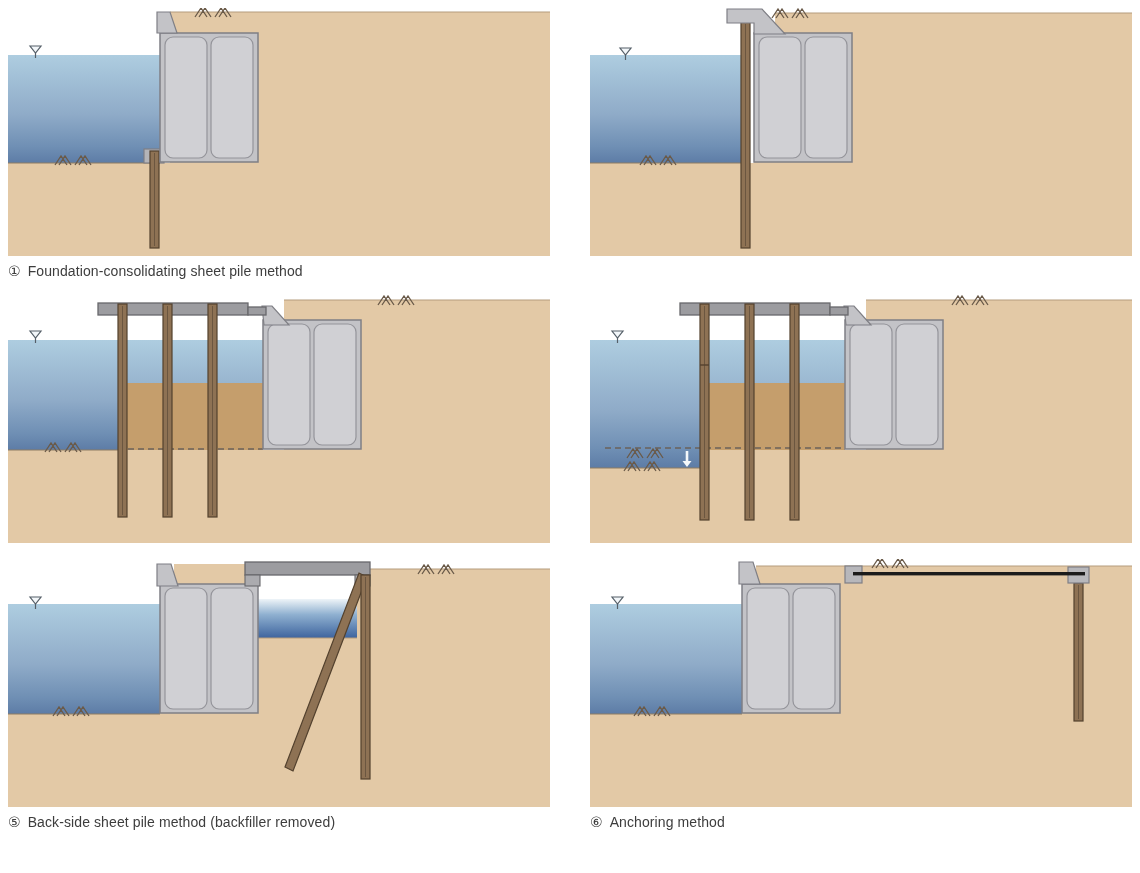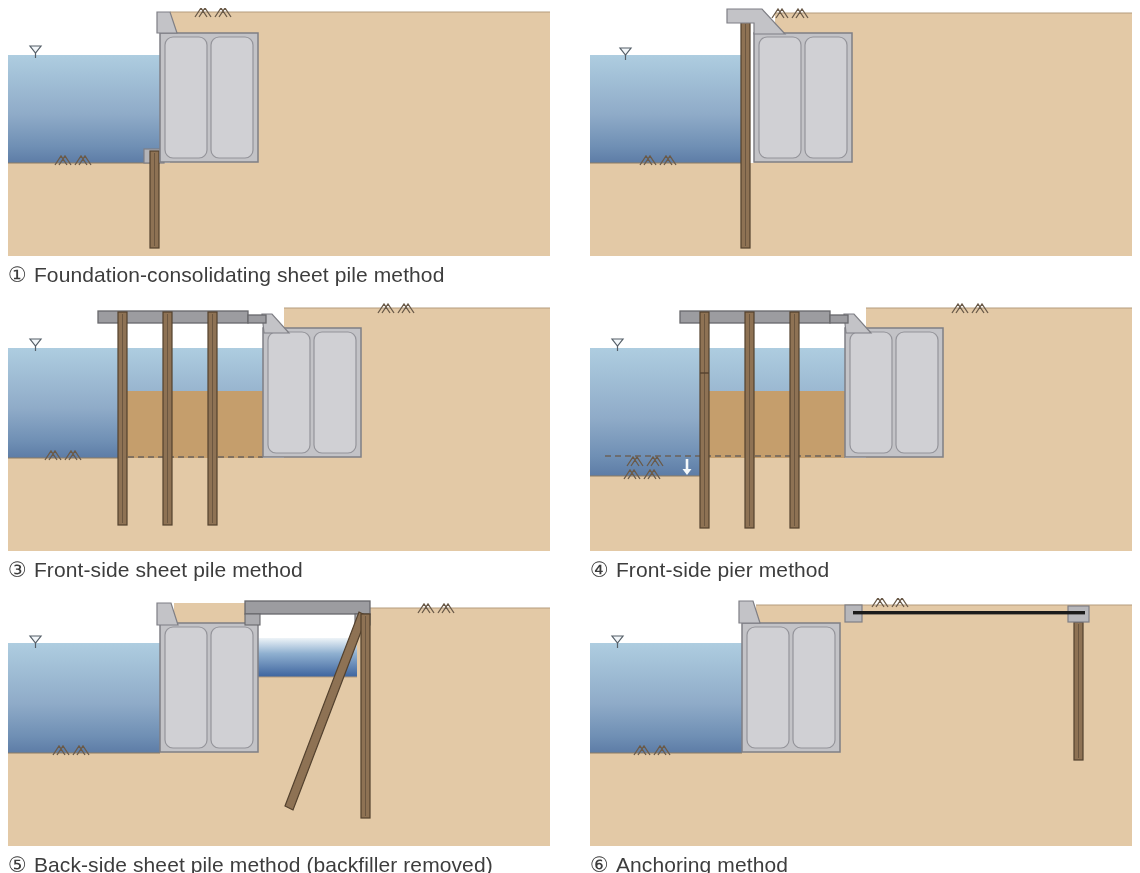--- a/index.html
+++ b/index.html
@@ -8,21 +8,21 @@
     display:grid;
     grid-template-columns:542px 542px;
     column-gap:40px;
     row-gap:16px;
     padding:8px 8px 0 8px;
   }
   figure.panel{margin:0;}
   svg.diag{display:block;width:542px;height:248px;background:#ffffff;}
   figcaption.cap{
     margin-top:7px;
-    font-size:21px;
+    font-size:14px;
     color:#3d3d3d;
     letter-spacing:0.1px;
     white-space:nowrap;
   }
   figcaption.cap .num{margin-right:7px;}
   #svgdefs{position:absolute;width:0;height:0;}
 </style>
 </head>
 <body>
 
@@ -126,23 +126,20 @@
         </g>
         <g>
           <rect x="200" y="9" width="9" height="213" fill="#8e7254" stroke="#53412e" stroke-width="1.2"></rect>
           <line x1="204.5" y1="11" x2="204.5" y2="220" stroke="#6b5640" stroke-width="1"></line>
         </g>
         <g>
           <path d="M22,36 h11 l-5.5,7 z" fill="#f2f6f9" stroke="#555f68" stroke-width="1.2"></path>
           <line x1="27.5" y1="43" x2="27.5" y2="48" stroke="#555f68" stroke-width="1.2"></line>
         </g>
       </svg>
-    <figcaption class="cap">
-      <span class="num">③</span><span>Front-side sheet pile method</span>
-    </figcaption>
   </figure>
 
   <figure class="panel">
     <svg class="diag" viewBox="0 0 542 248">
         <path d="M276,5 L542,5 L542,248 L0,248 L0,173 L110,173 L110,155 L276,155 Z" fill="#e3c9a6"></path>
         <line x1="276" y1="5" x2="542" y2="5" stroke="#b59c7c" stroke-width="1"></line>
         <path d="M0,45 L255,45 L255,155 L110,155 L110,173 L0,173 Z" fill="url(#gWater)"></path>
         <rect x="110" y="88" width="145" height="67" fill="#c59e6c"></rect>
         <line x1="0" y1="173" x2="110" y2="173" stroke="#8e7c63" stroke-width="1.2"></line>
         <line x1="15" y1="153" x2="255" y2="153" stroke="#6b625a" stroke-width="1.6" stroke-dasharray="6 4"></line>
@@ -172,23 +169,20 @@
         <g>
           <rect x="200" y="9" width="9" height="216" fill="#8e7254" stroke="#53412e" stroke-width="1.2"></rect>
           <line x1="204.5" y1="11" x2="204.5" y2="223" stroke="#6b5640" stroke-width="1"></line>
         </g>
         <line x1="110" y1="70" x2="119" y2="70" stroke="#53412e" stroke-width="1.4"></line>
         <g>
           <path d="M22,36 h11 l-5.5,7 z" fill="#f2f6f9" stroke="#555f68" stroke-width="1.2"></path>
           <line x1="27.5" y1="43" x2="27.5" y2="48" stroke="#555f68" stroke-width="1.2"></line>
         </g>
       </svg>
-    <figcaption class="cap">
-      <span class="num">④</span><span>Front-side pier method</span>
-    </figcaption>
   </figure>
 
   <figure class="panel">
     <svg class="diag" viewBox="0 0 542 248">
         <path d="M349,10 L542,10 L542,248 L0,248 L0,155 L152,155 L152,27 L166,27 L166,5 L237,5 L237,27 L250,27 L250,79 L349,79 Z" fill="#e3c9a6"></path>
         <line x1="349" y1="10" x2="542" y2="10" stroke="#b59c7c" stroke-width="1"></line>
         <rect x="0" y="45" width="152" height="110" fill="url(#gWater)"></rect>
         <line x1="0" y1="155" x2="152" y2="155" stroke="#8e7c63" stroke-width="1.2"></line>
         <rect x="250" y="40" width="99" height="39" fill="url(#gPit)"></rect>
         <line x1="250" y1="79" x2="349" y2="79" stroke="#b59c7c" stroke-width="1"></line>

